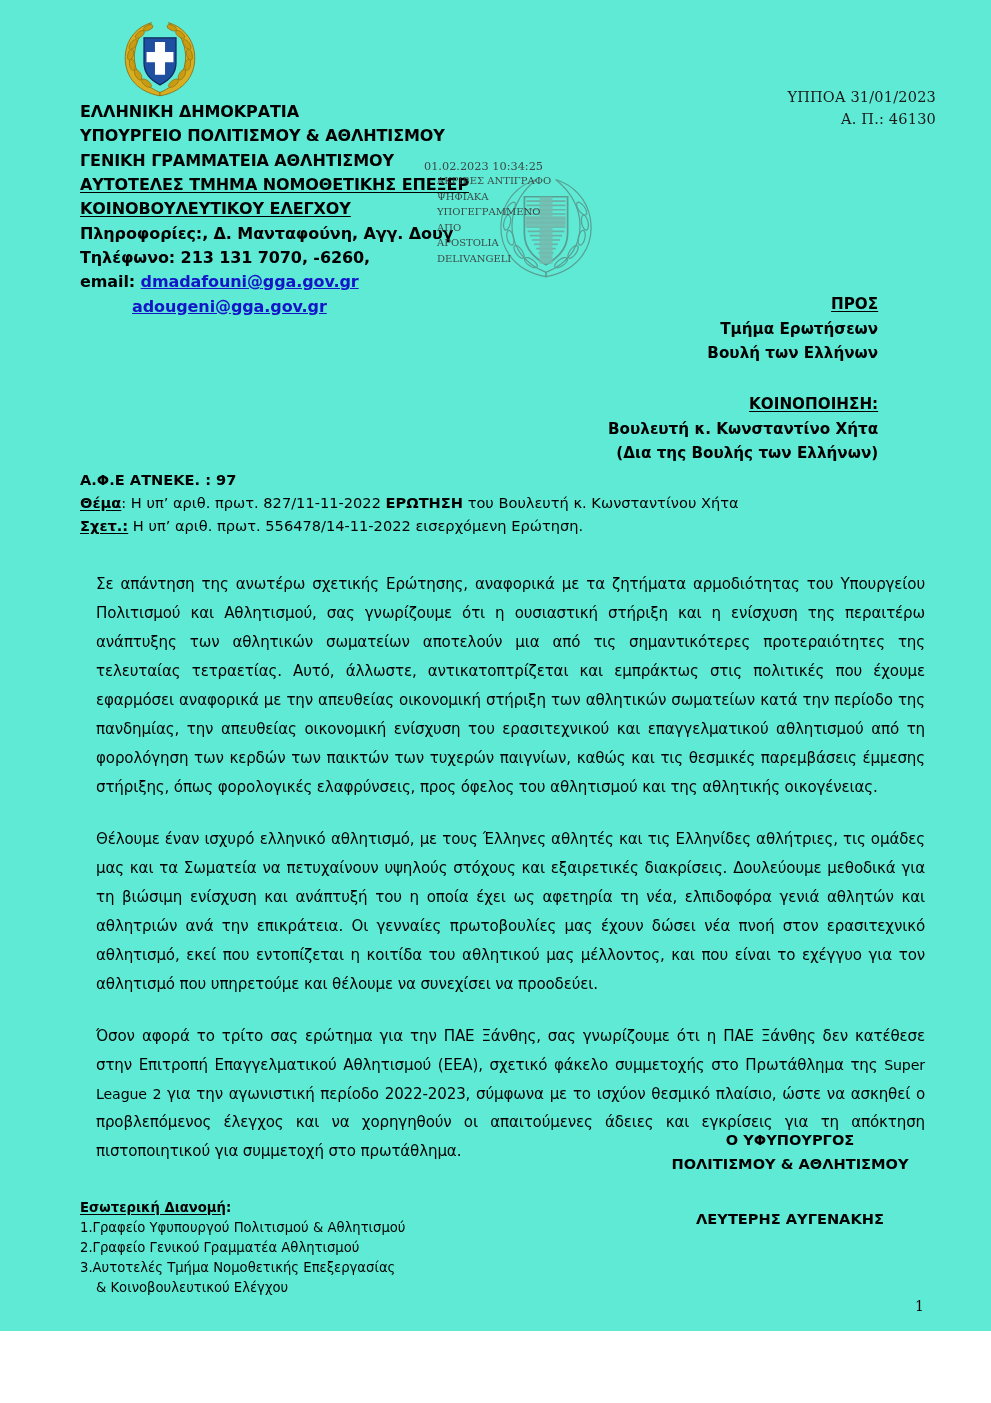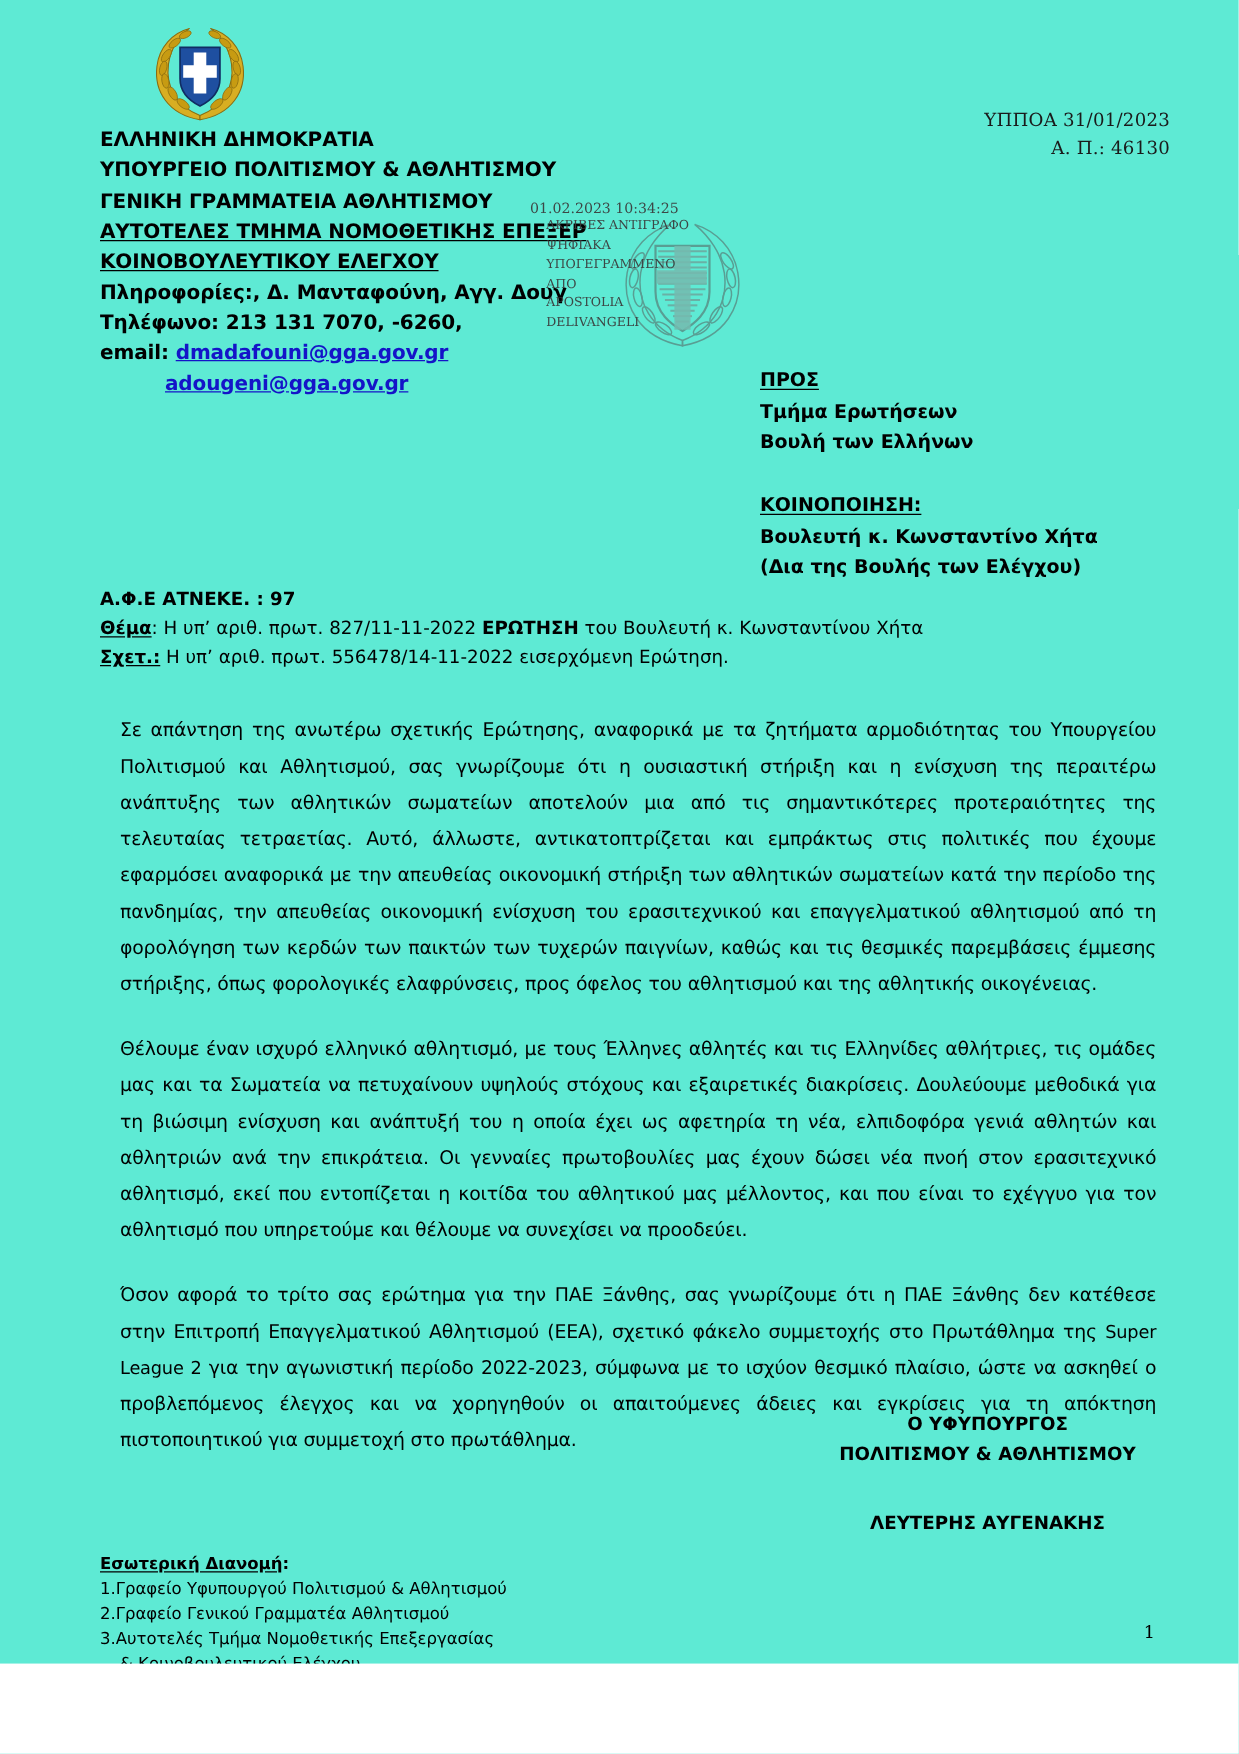--- a/index.html
+++ b/index.html
@@ -106,20 +106,21 @@
   }
 
   
   .recipient {
     position: absolute;
     left: 608px;
     top: 292px;
     font-weight: bold;
     font-size: 15.2px;
     line-height: 1.62;
+    text-align: right;
   }
   .recipient .hd {
     text-decoration: underline;
     text-underline-offset: 2px;
   }
   .recipient .gap { height: 26px; }
 
   
   .subject {
     position: absolute;
@@ -168,21 +169,20 @@
   }
   .signature .sig-gap { height: 32px; }
 
   
   .distribution {
     position: absolute;
     left: 80px;
     top: 1198px;
     font-size: 13.2px;
     line-height: 1.52;
-    margin-top: 44px;
   }
   .distribution .dhead {
     font-weight: bold;
     text-decoration: underline;
     text-underline-offset: 2px;
   }
   .distribution .dhead-colon { font-weight: bold; }
   .distribution .sub { padding-left: 16px; }
 
   
@@ -305,21 +305,21 @@
     </div>
   </div>
 
   <div class="recipient">
     <div class="hd">ΠΡΟΣ</div>
     <div>Τμήμα  Ερωτήσεων</div>
     <div>Βουλή των Ελλήνων</div>
     <div class="gap"></div>
     <div class="hd">ΚΟΙΝΟΠΟΙΗΣΗ:</div>
     <div>Βουλευτή κ. Κωνσταντίνο Χήτα</div>
-    <div>(Δια της Βουλής των Ελέγχου)</div>
+    <div>(Δια της Βουλής των Ελλήνων)</div>
   </div>
 
   <div class="subject">
     <div class="afe">Α.Φ.Ε ΑΤΝΕΚΕ. : 97</div>
     <div><span class="key">Θέμα</span><span>: Η υπ’ αριθ. πρωτ. 827/11-11-2022 </span><b class="inl">ΕΡΩΤΗΣΗ</b><span> του Βουλευτή κ.  Κωνσταντίνου Χήτα</span></div>
     <div><span class="key">Σχετ.:</span><span> Η υπ’ αριθ. πρωτ. 556478/14-11-2022 εισερχόμενη Ερώτηση.</span></div>
   </div>
 
   <div class="body-text">
     <p> Σε απάντηση της ανωτέρω σχετικής Ερώτησης, αναφορικά με τα ζητήματα αρμοδιότητας του Υπουργείου Πολιτισμού και Αθλητισμού, σας γνωρίζουμε ότι η ουσιαστική στήριξη και η ενίσχυση της περαιτέρω ανάπτυξης των αθλητικών σωματείων αποτελούν μια από τις σημαντικότερες προτεραιότητες της τελευταίας τετραετίας. Αυτό, άλλωστε, αντικατοπτρίζεται και εμπράκτως στις πολιτικές που έχουμε εφαρμόσει αναφορικά με την απευθείας οικονομική στήριξη των αθλητικών σωματείων κατά την περίοδο της πανδημίας, την απευθείας οικονομική ενίσχυση του ερασιτεχνικού και επαγγελματικού αθλητισμού από τη φορολόγηση των κερδών των παικτών των τυχερών παιγνίων, καθώς και τις θεσμικές παρεμβάσεις έμμεσης στήριξης, όπως φορολογικές ελαφρύνσεις, προς όφελος του αθλητισμού και της αθλητικής οικογένειας.</p>

